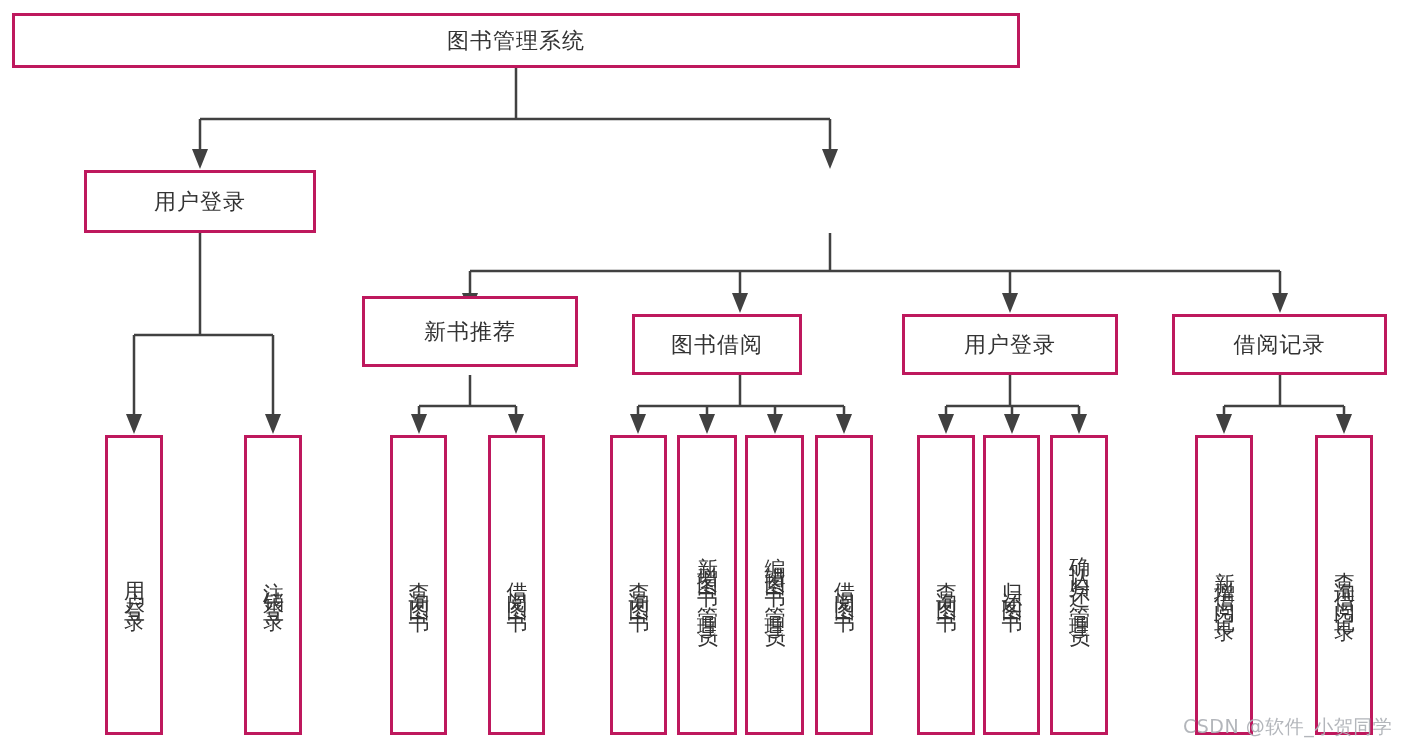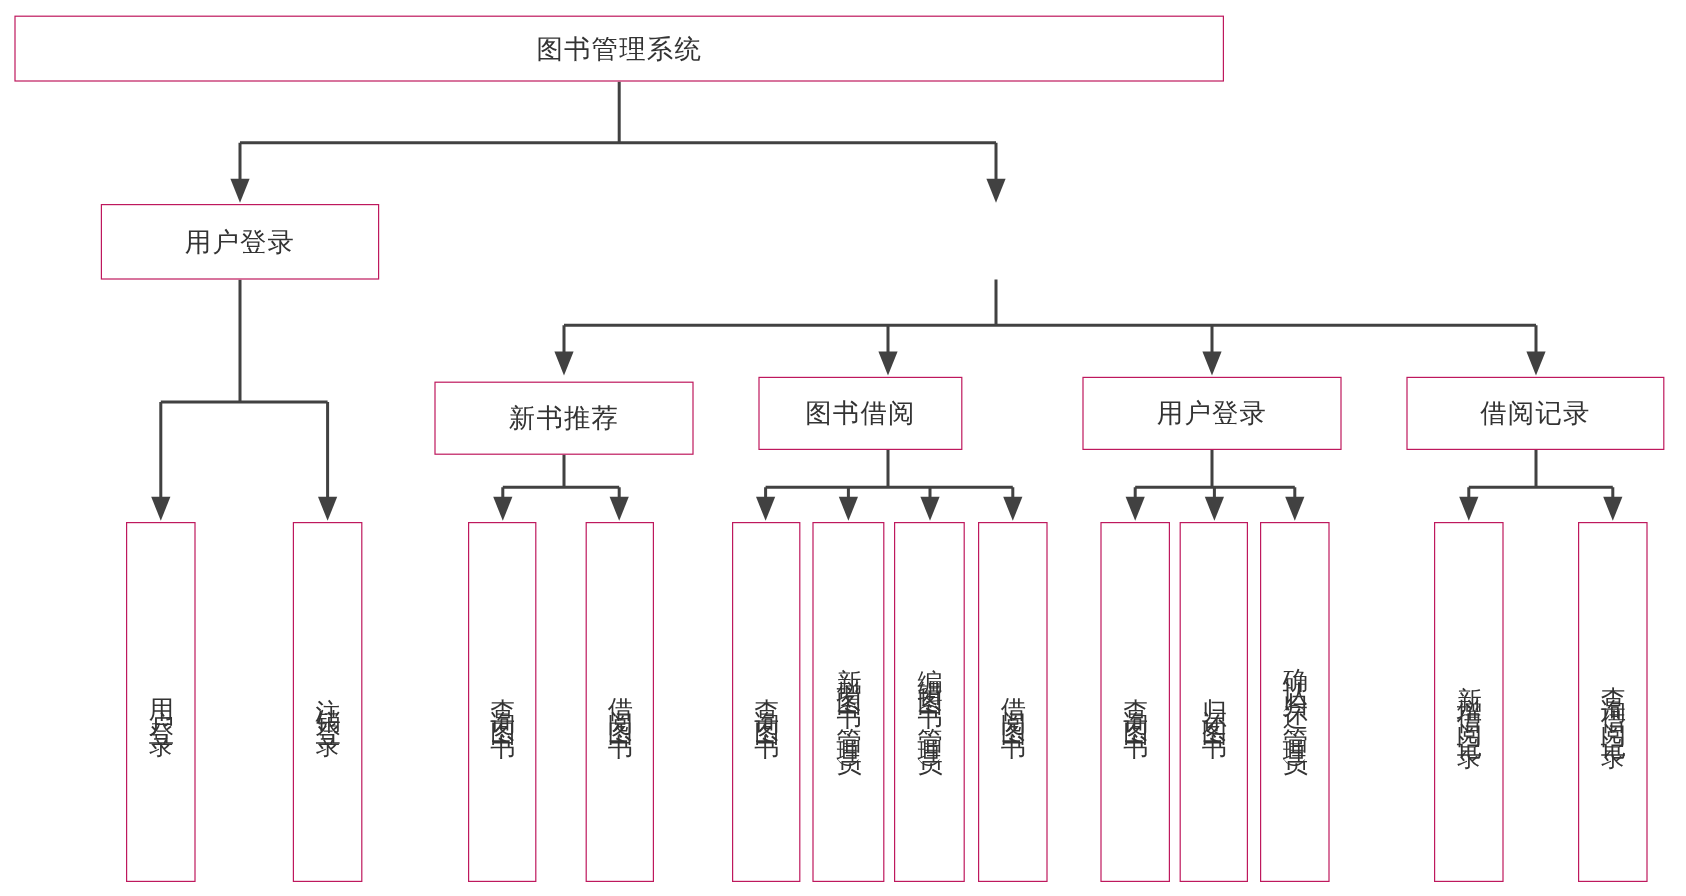--- a/index.html
+++ b/index.html
@@ -13,21 +13,21 @@
   }
   .connectors {
     position: absolute;
     left: 0; top: 0;
     width: 1405px; height: 747px;
     pointer-events: none;
   }
   .node {
     position: absolute;
     box-sizing: border-box;
-    border: 1px solid #be185d;
+    border: 3px solid #be185d;
     background: #ffffff;
     display: flex;
     align-items: center;
     justify-content: center;
     z-index: 2;
   }
   .node .hl {
     font-size: 22px;
     color: #333333;
     letter-spacing: 1px;
@@ -98,21 +98,21 @@
   </svg>
 
   <div class="node h" style="left:12px;top:13px;width:1008px;height:55px">
     <span class="hl">图书管理系统</span>
   </div>
 
   <div class="node h" style="left:84px;top:170px;width:232px;height:63px">
     <span class="hl">用户登录</span>
   </div>
 
-  <div class="node h" style="left:362px;top:318px;width:216px;height:61px">
+  <div class="node h" style="left:362px;top:296px;width:216px;height:71px">
     <span class="hl">新书推荐</span>
   </div>
   <div class="node h" style="left:632px;top:314px;width:170px;height:61px">
     <span class="hl">图书借阅</span>
   </div>
   <div class="node h" style="left:902px;top:314px;width:216px;height:61px">
     <span class="hl">用户登录</span>
   </div>
   <div class="node h" style="left:1172px;top:314px;width:215px;height:61px">
     <span class="hl">借阅记录</span>
@@ -155,14 +155,15 @@
     <span class="vl">确认归还（管理员）</span>
   </div>
 
   <div class="node v" style="left:1195px;top:435px;width:58px;height:300px">
     <span class="vl">新增借阅记录</span>
   </div>
   <div class="node v" style="left:1315px;top:435px;width:58px;height:300px">
     <span class="vl">查询借阅记录</span>
   </div>
 
+  <div class="watermark">CSDN @软件_小贺同学</div>
 
 </div>
 
 </body></html>

